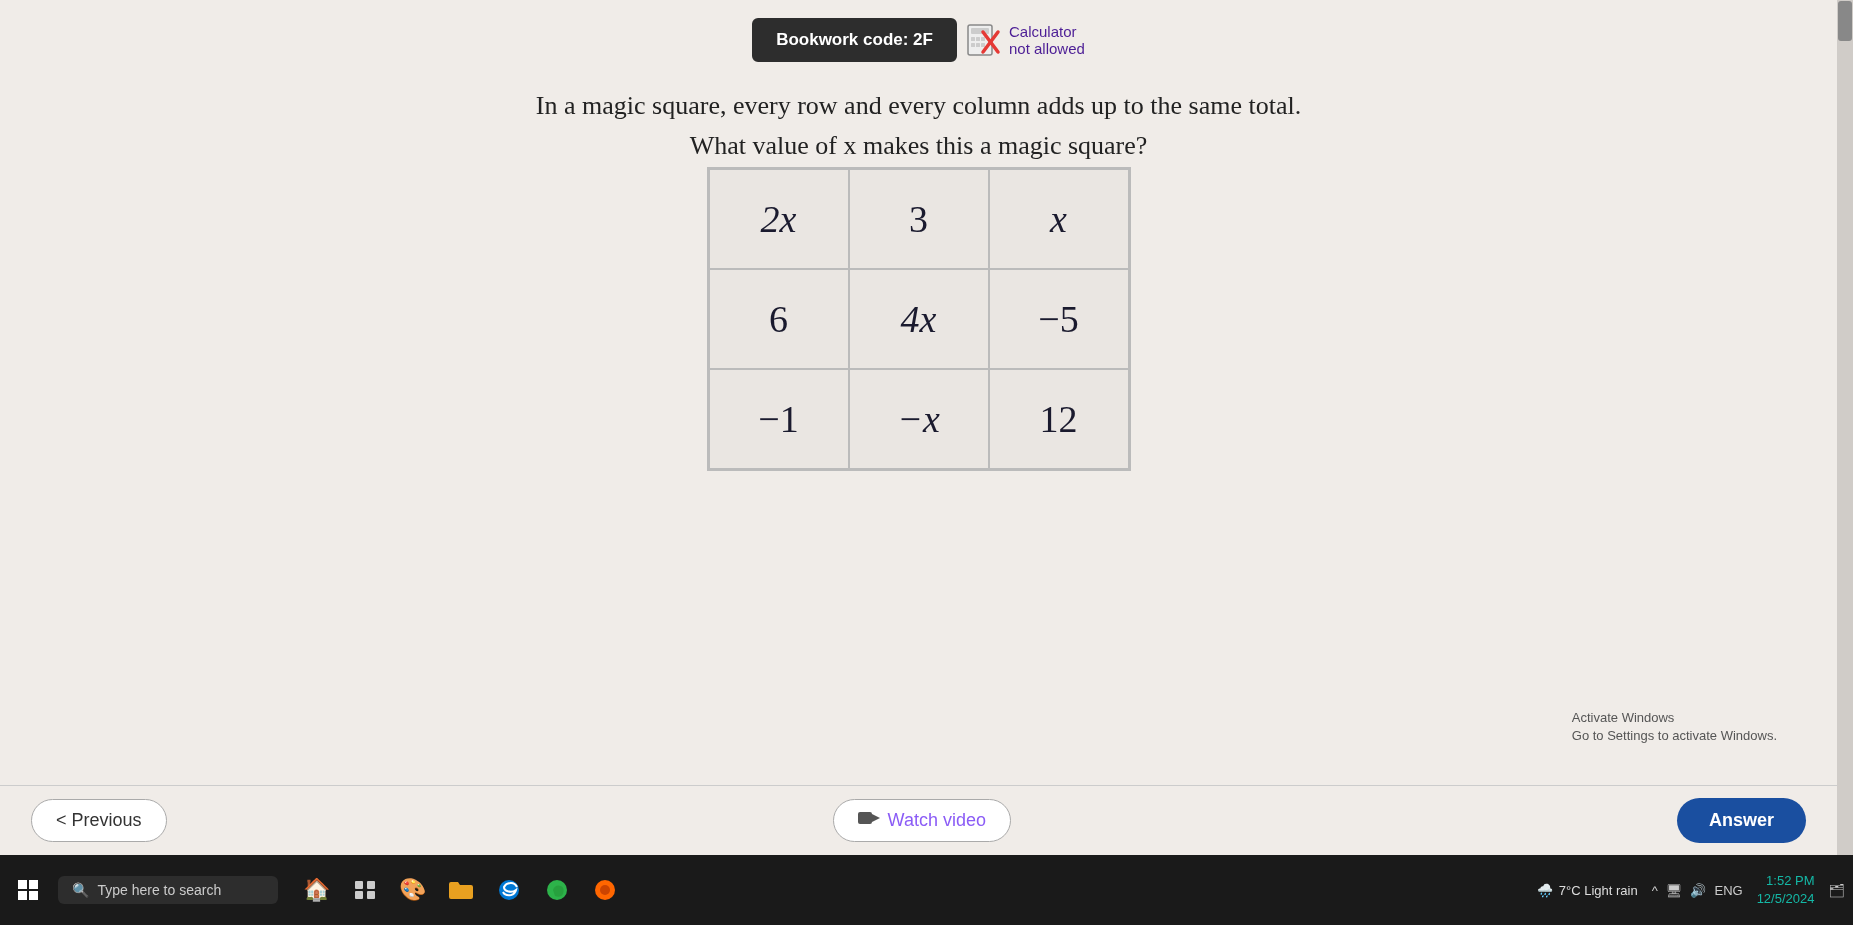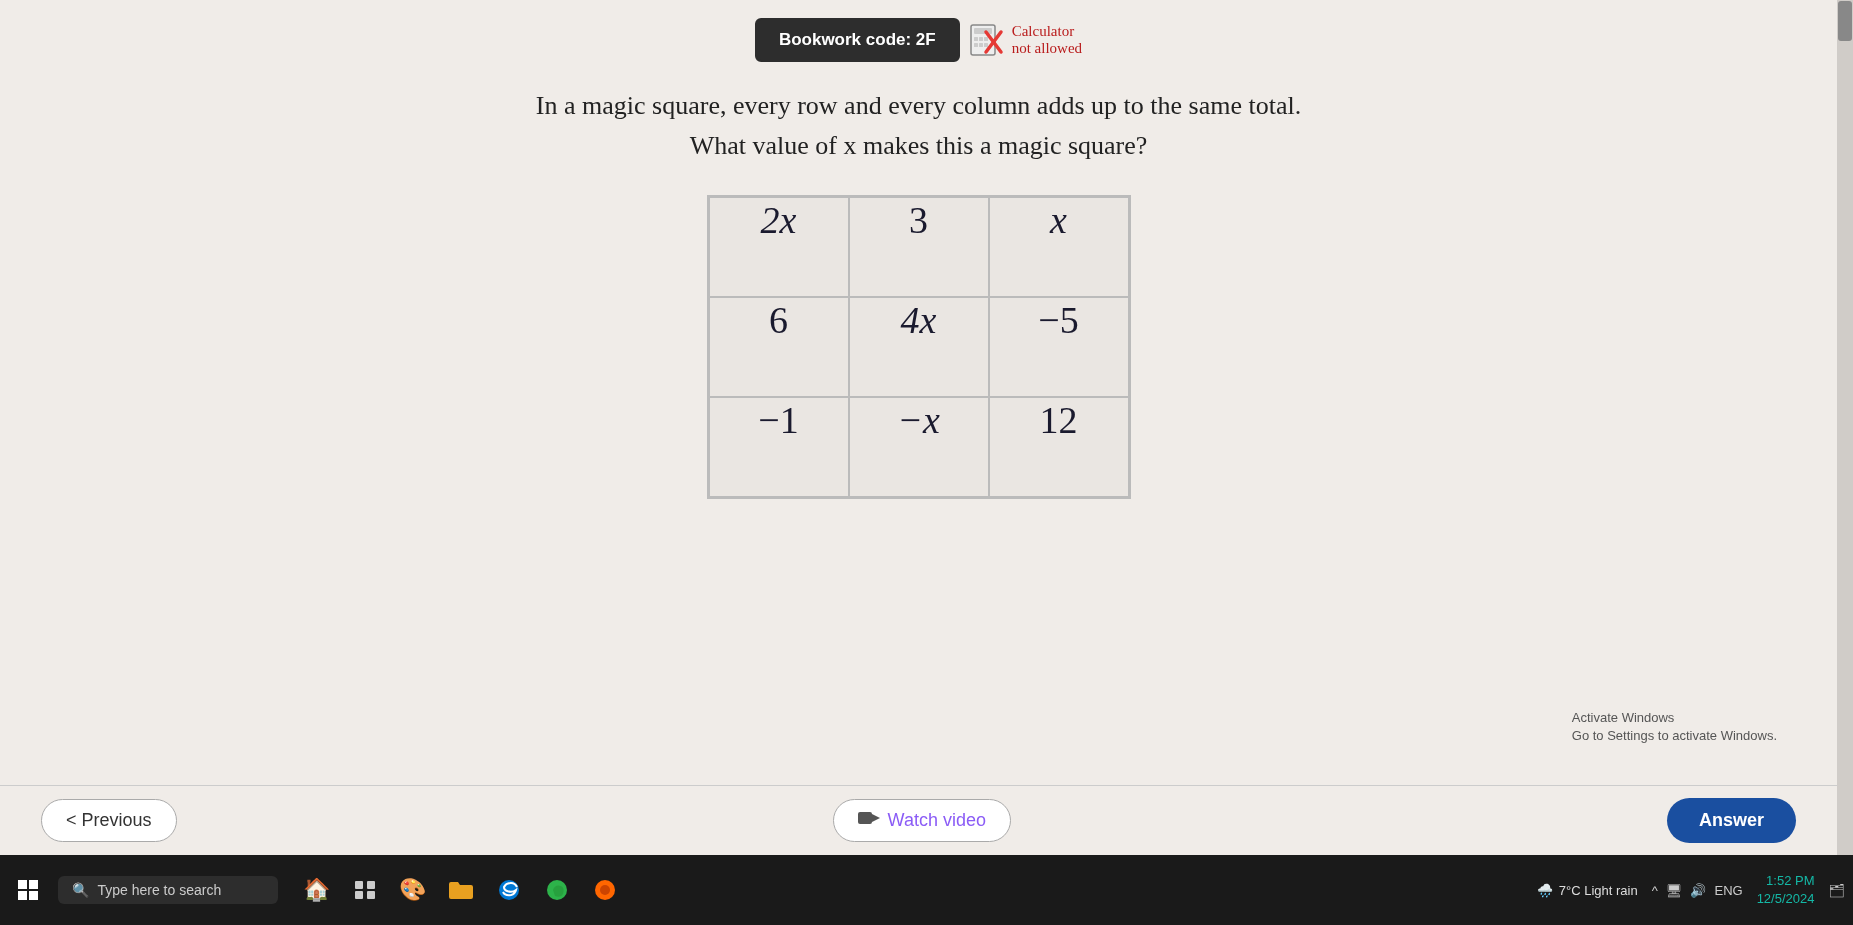--- a/index.html
+++ b/index.html
@@ -60,58 +60,57 @@
       font-weight: 600;
       padding: 10px 22px;
       border-radius: 6px;
       border: 2px solid #2d2d2d;
     }
 
     .calculator-info {
       display: flex;
       align-items: center;
       gap: 8px;
-      font-family: Liberation Serif, serif;
+      font-family: Liberation Sans, sans-serif;
       font-size: 15px;
-      color: #b91c1c;
+      color: #4c1d95;
     }
 
     .calc-icon {
       position: relative;
       width: 36px;
       height: 36px;
     }
     .calc-icon svg {
       width: 36px;
       height: 36px;
     }
 
     
     .question-text {
       text-align: center;
       font-size: 26px;
       color: #222;
       line-height: 1.55;
-      margin-bottom: 28px;
       font-family: Georgia, serif;
     }
 
     
     .magic-square {
       display: grid;
       grid-template-columns: repeat(3, 140px);
       grid-template-rows: repeat(3, 100px);
       border: 2px solid #bbb;
       margin-bottom: 30px;
       background: #e8e4e0;
     }
 
     .magic-cell {
       display: flex;
-      align-items: flex-start;
+      align-items: center;
       justify-content: center;
       font-size: 38px;
       font-style: italic;
       color: #1a1a2e;
       border: 1px solid #bbb;
       background: #eae6e2;
       font-family: Georgia, serif;
       font-weight: 400;
     }
 
@@ -124,21 +123,21 @@
       position: absolute;
       bottom: 70px;
       left: 0;
       right: 16px;
       height: 70px;
       background: #f0ece8;
       border-top: 1px solid #ccc;
       display: flex;
       align-items: center;
       justify-content: space-between;
-      padding: 0 41px;
+      padding: 0 31px;
     }
 
     .prev-button {
       display: flex;
       align-items: center;
       gap: 6px;
       background: #fff;
       border: 1.5px solid #aaa;
       border-radius: 25px;
       padding: 10px 24px;

